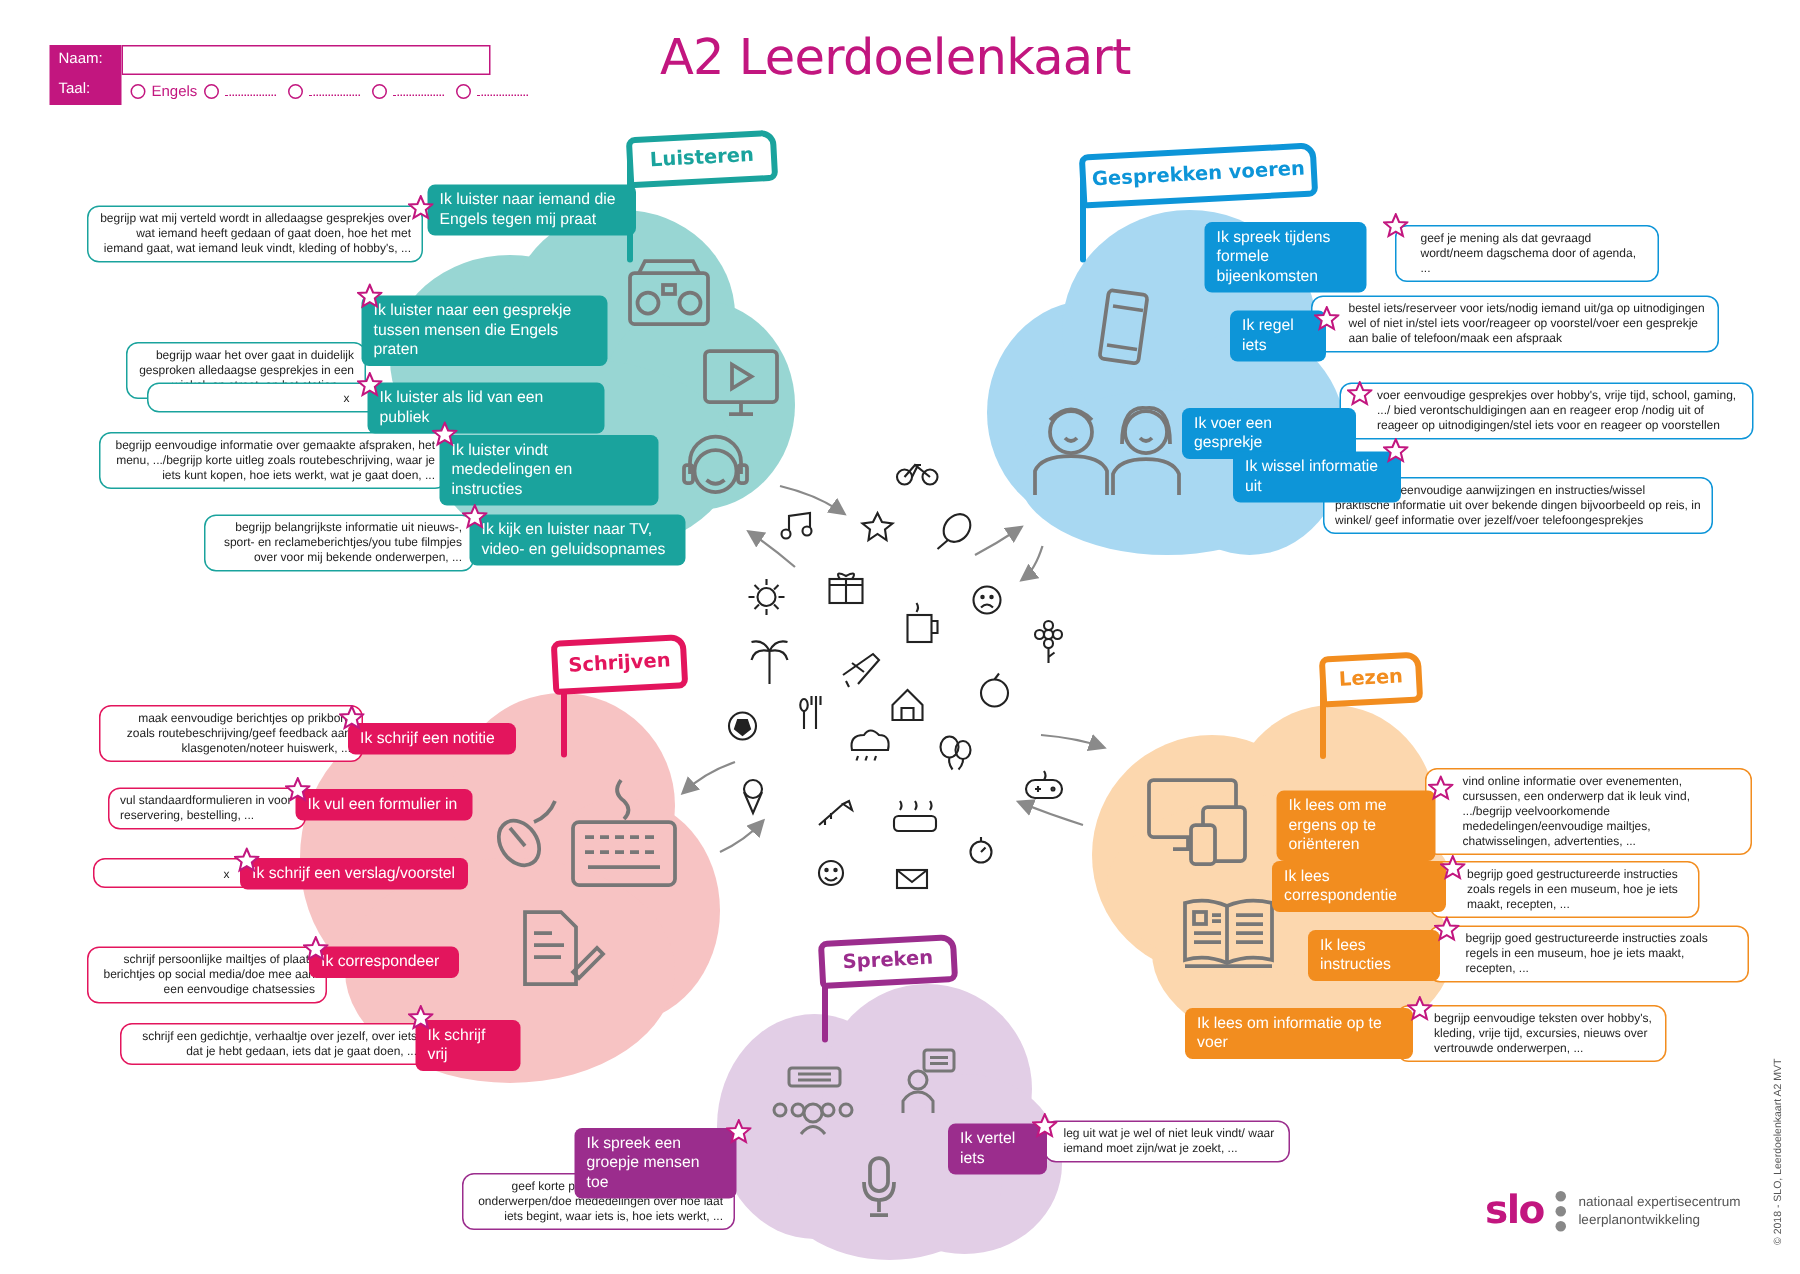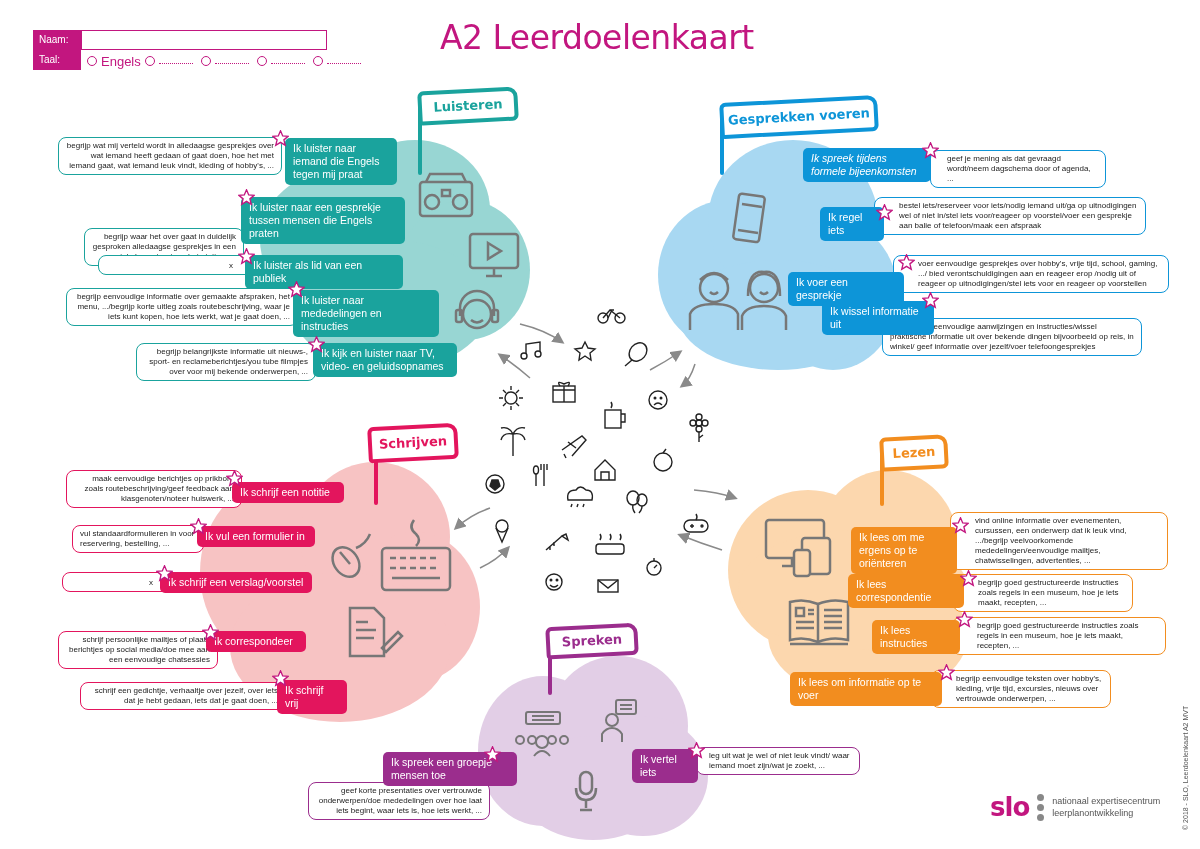--- a/index.html
+++ b/index.html
@@ -5,21 +5,21 @@
   * { box-sizing: border-box; margin: 0; padding: 0; }
   html, body { width: 1200px; height: 849px; background: #ffffff; overflow: hidden; }
   body { position: relative; font-family: "Liberation Sans", "DejaVu Sans", sans-serif; color: #222; }
 
   
   .form { position: absolute; left: 33px; top: 30px; width: 294px; height: 42px; }
   .form .lbl { position: absolute; left: 0; width: 48px; background: #c2167f; color: #fff; font-size: 10px; padding-left: 6px; }
   .form .lbl.naam { top: 0; height: 20px; line-height: 20px; }
   .form .lbl.taal { top: 20px; height: 20px; line-height: 20px; }
   .form .naam-input { position: absolute; left: 48px; top: 0; width: 246px; height: 20px; border: 1.5px solid #c2167f; background: #fff; }
-  .form .taal-row { position: absolute; left: 54px; top: 22px; height: 18px; display: flex; align-items: center; gap: 4px; font-size: 13px; color: #c2167f; }
+  .form .taal-row { position: absolute; left: 54px; top: 22px; height: 18px; display: flex; align-items: center; gap: 4px; font-size: 10px; color: #c2167f; }
   .radio { display: inline-block; width: 10px; height: 10px; border: 1.5px solid #c2167f; border-radius: 50%; }
   .dots { display: inline-block; width: 34px; border-bottom: 1px dotted #c2167f; height: 6px; margin-right: 4px; }
 
   .title { position: absolute; left: 440px; top: 18px; font-size: 33px; color: #c2167f; font-family: "DejaVu Sans", sans-serif; letter-spacing: -0.5px; }
 
   
   .cloud { position: absolute; }
   .cloud .blob { position: absolute; border-radius: 50%; }
 
   
@@ -111,27 +111,27 @@
   </svg>
 <svg class="icon" style="left:452px;top:288px;width:50px;height:50px;z-index:2;" viewBox="0 0 50 50" fill="none" stroke="#777" stroke-width="2.5">
     <circle cx="25" cy="26" r="14"></circle>
     <path d="M8 28 V20 A17 17 0 0 1 42 20 V28"></path>
     <rect x="4" y="22" width="6" height="12" rx="2"></rect>
     <rect x="40" y="22" width="6" height="12" rx="2"></rect>
     <path d="M19 32 Q25 37 31 32"></path>
   </svg>
 
 <div class="desc right" style="left:58px;top:137px;width:224px;border-color:#1aa39d;">begrijp wat mij verteld wordt in alledaagse gesprekjes over wat iemand heeft gedaan of gaat doen, hoe het met iemand gaat, wat iemand leuk vindt, kleding of hobby's, ...</div>
-<div class="pill teal" style="left:285px;top:138px;width:112px;">Ik luister naar iemand die Engels tegen mij praat</div>
+<div class="pill teal" style="left:285px;top:123px;width:139px;">Ik luister naar iemand die Engels tegen mij praat</div>
 <div class="desc right" style="left:84px;top:196px;width:160px;border-color:#1aa39d;margin-top:32px;">begrijp waar het over gaat in duidelijk gesproken alledaagse gesprekjes in een winkel, op straat, op het station, ...</div>
 <div class="pill teal" style="left:241px;top:197px;width:164px;">Ik luister naar een gesprekje tussen mensen die Engels praten</div>
 <div class="desc right" style="left:98px;top:255px;width:160px;height:20px;border-color:#1aa39d;padding-right:24px;line-height:13px;">x</div>
 <div class="pill teal" style="left:245px;top:255px;width:158px;">Ik luister als lid van een publiek</div>
 <div class="desc right" style="left:66px;top:288px;width:232px;border-color:#1aa39d;">begrijp eenvoudige informatie over gemaakte afspraken, het menu, .../begrijp korte uitleg zoals routebeschrijving, waar je iets kunt kopen, hoe iets werkt, wat je gaat doen, ...</div>
-<div class="pill teal" style="left:293px;top:290px;width:146px;">Ik luister naar mededelingen en instructies</div>
+<div class="pill teal" style="left:293px;top:290px;width:146px;">Ik luister vindt mededelingen en instructies</div>
 <div class="desc right" style="left:136px;top:343px;width:180px;border-color:#1aa39d;">begrijp belangrijkste informatie uit nieuws-, sport- en reclameberichtjes/you tube filmpjes over voor mij bekende onderwerpen, ...</div>
 <div class="pill teal" style="left:313px;top:343px;width:144px;">Ik kijk en luister naar TV, video- en geluidsopnames</div>
 
 <div class="cloud" style="left:648px;top:140px;width:270px;height:250px;">
   <div class="blob" style="left:10px;top:60px;width:140px;height:150px;background:#a8d8f2;"></div>
   <div class="blob" style="left:60px;top:0px;width:170px;height:160px;background:#a8d8f2;"></div>
   <div class="blob" style="left:120px;top:80px;width:130px;height:150px;background:#a8d8f2;"></div>
   <div class="blob" style="left:30px;top:120px;width:200px;height:110px;background:#a8d8f2;"></div>
 </div>
 <div class="flag" style="left:718px;top:95px;">
@@ -146,21 +146,21 @@
     <circle cx="30" cy="26" r="14"></circle>
     <path d="M16 18 Q30 4 44 18"></path>
     <path d="M26 30 Q30 34 34 30"></path>
     <path d="M6 68 V52 Q10 42 30 42 Q50 42 54 52 V68"></path>
     <circle cx="80" cy="26" r="14"></circle>
     <path d="M64 34 Q64 8 80 10 Q96 8 96 34"></path>
     <path d="M76 30 Q80 34 84 30"></path>
     <path d="M58 68 V54 Q62 44 80 44 Q98 44 102 54 V68"></path>
   </svg>
 
-<div class="pill blue" style="left:803px;top:148px;width:128px;font-style:italic;">Ik spreek tijdens formele bijeenkomsten</div>
+<div class="pill blue" style="left:803px;top:148px;width:108px;">Ik spreek tijdens formele bijeenkomsten</div>
 <div class="desc" style="left:930px;top:150px;width:176px;border-color:#0d95d8;padding-left:16px;">geef je mening als dat gevraagd wordt/neem dagschema door of agenda, ...</div>
 <div class="pill blue" style="left:820px;top:207px;width:64px;">Ik regel iets</div>
 <div class="desc" style="left:874px;top:197px;width:272px;border-color:#0d95d8;padding-left:24px;">bestel iets/reserveer voor iets/nodig iemand uit/ga op uitnodigingen wel of niet in/stel iets voor/reageer op voorstel/voer een gesprekje aan balie of telefoon/maak een afspraak</div>
 <div class="pill blue" style="left:788px;top:272px;width:116px;">Ik voer een gesprekje</div>
 <div class="desc" style="left:893px;top:243px;width:276px;border-color:#0d95d8;padding-left:24px;margin-top:12px;">voer eenvoudige gesprekjes over hobby's, vrije tijd, school, gaming, .../ bied verontschuldigingen aan en reageer erop /nodig uit of reageer op uitnodigingen/stel iets voor en reageer op voorstellen</div>
 <div class="pill blue" style="left:822px;top:301px;width:112px;">Ik wissel informatie uit</div>
 <div class="desc" style="left:882px;top:318px;width:260px;border-color:#0d95d8;">geef of volg eenvoudige aanwijzingen en instructies/wissel praktische informatie uit over bekende dingen bijvoorbeeld op reis, in winkel/ geef informatie over jezelf/voer telefoongesprekjes</div>
 
 <div class="cloud" style="left:190px;top:462px;width:300px;height:260px;">
   <div class="blob" style="left:10px;top:20px;width:150px;height:180px;background:#f7c3c3;"></div>
@@ -257,21 +257,21 @@
     <path d="M22 7 h12 M22 11 h12"></path>
     <circle cx="14" cy="22" r="6"></circle>
     <path d="M4 44 V36 Q8 30 14 30 Q20 30 24 36 V44"></path>
   </svg>
 <svg class="icon" style="left:572px;top:770px;width:28px;height:42px;z-index:2;" viewBox="0 0 28 42" fill="none" stroke="#777" stroke-width="2.5">
     <rect x="8" y="2" width="12" height="22" rx="6"></rect>
     <path d="M4 18 Q4 30 14 30 Q24 30 24 18"></path>
     <path d="M14 30 V38 M8 40 H20"></path>
   </svg>
 
-<div class="pill purple" style="left:383px;top:752px;width:134px;">Ik spreek een groepje mensen toe</div>
+<div class="pill purple" style="left:383px;top:752px;width:108px;">Ik spreek een groepje mensen toe</div>
 <div class="desc right" style="left:308px;top:782px;width:182px;border-color:#9b2d8d;">geef korte presentaties over vertrouwde onderwerpen/doe mededelingen over hoe laat iets begint, waar iets is, hoe iets werkt, ...</div>
 <div class="pill purple" style="left:632px;top:749px;width:66px;">Ik vertel iets</div>
 <div class="desc" style="left:696px;top:747px;width:164px;border-color:#9b2d8d;padding-left:12px;">leg uit wat je wel of niet leuk vindt/ waar iemand moet zijn/wat je zoekt, ...</div>
 
 <svg class="star" style="left:272px;top:130px;" viewBox="0 0 20 20">
     <path d="M10 1 L12.6 7 L19 7.4 L14 11.6 L15.6 18 L10 14.6 L4.4 18 L6 11.6 L1 7.4 L7.4 7 Z" fill="#fff" stroke="#c2167f" stroke-width="1.6"></path>
   </svg>
 <svg class="star" style="left:238px;top:189px;" viewBox="0 0 20 20">
     <path d="M10 1 L12.6 7 L19 7.4 L14 11.6 L15.6 18 L10 14.6 L4.4 18 L6 11.6 L1 7.4 L7.4 7 Z" fill="#fff" stroke="#c2167f" stroke-width="1.6"></path>
   </svg>

